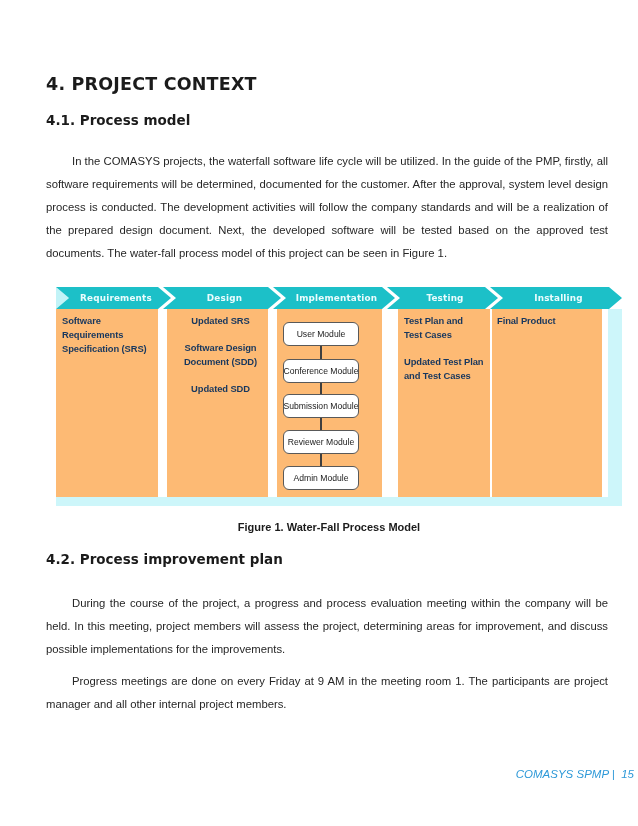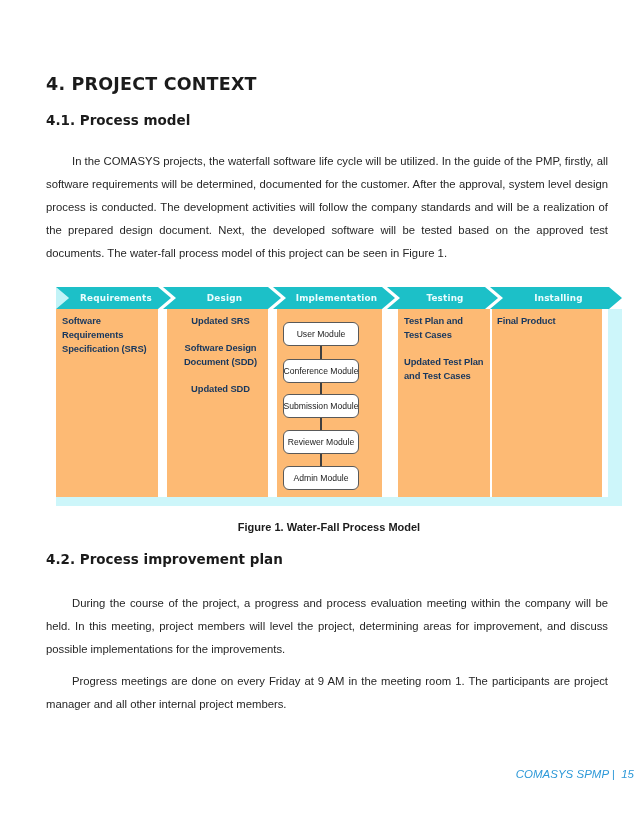--- a/index.html
+++ b/index.html
@@ -147,18 +147,18 @@
       </div>
     </div>
 
     <div class="strip-right"></div>
     <div class="strip-bottom"></div>
   </div>
 
   <div class="caption">Figure 1. Water-Fall Process Model</div>
 
   <div class="h2 h2-42">4.2. Process improvement plan</div>
-  <p class="body-p p2">During the course of the project, a progress and process evaluation meeting within the company will be held. In this meeting, project members will level the project, determining areas for improvement, and discuss possible implementations for the improvements.</p>
+  <p class="body-p p2">During the course of the project, a progress and process evaluation meeting within the company will be held. In this meeting, project members will assess the project, determining areas for improvement, and discuss possible implementations for the improvements.</p>
   <p class="body-p p3">Progress meetings are done on every Friday at 9 AM in the meeting room 1. The participants are project manager and all other internal project members.</p>
 
   <div class="footer">COMASYS SPMP |  15</div>
 
 </div>
 
 </body></html>

